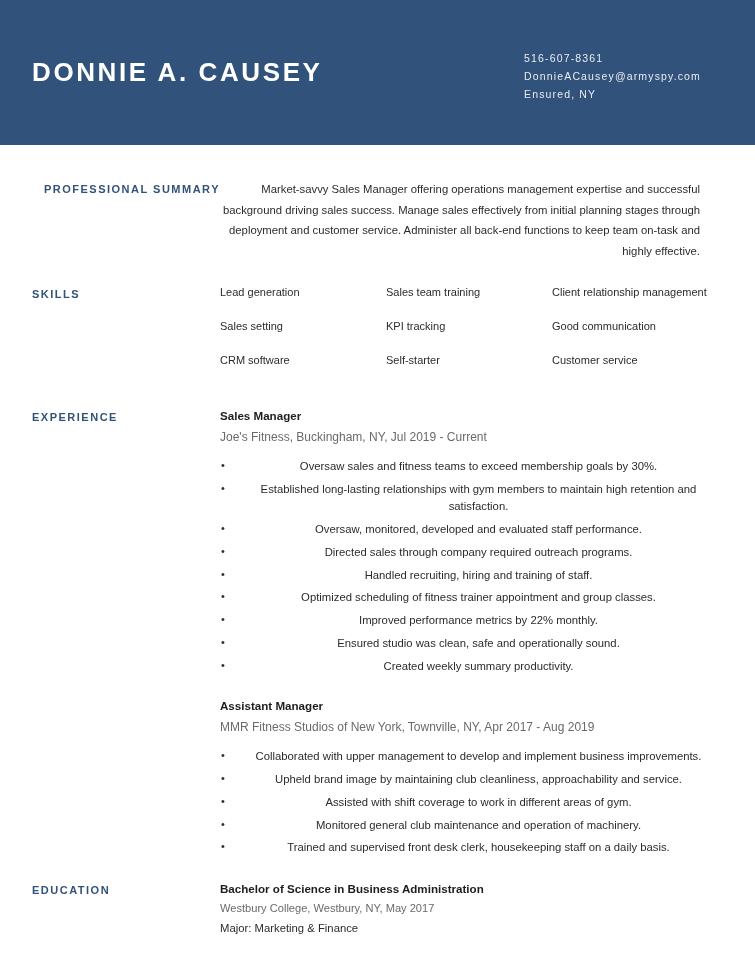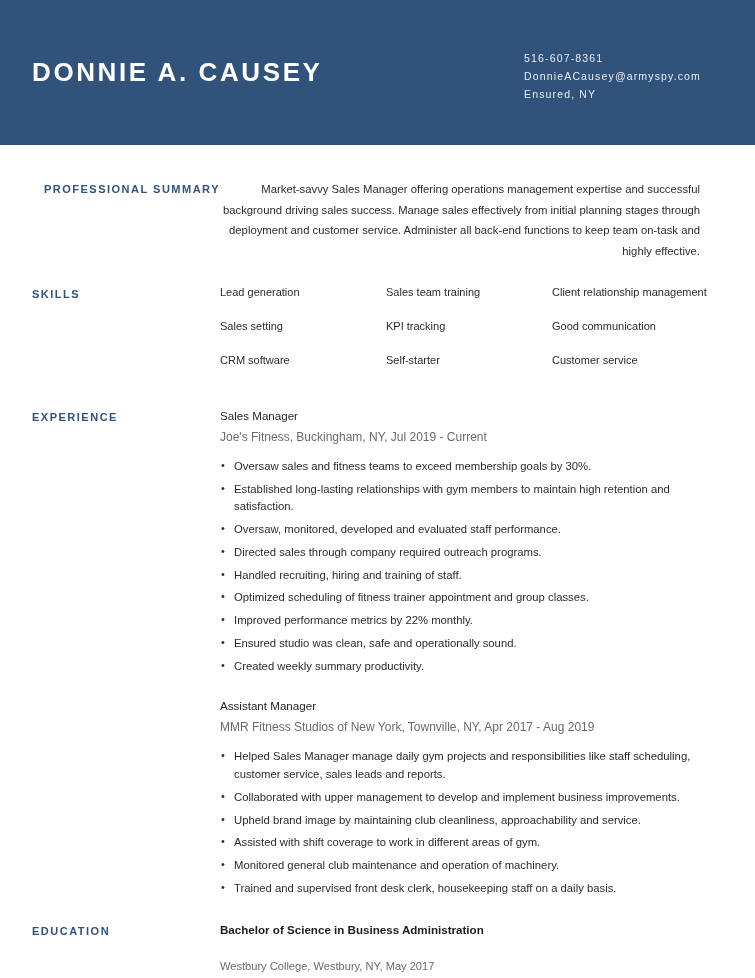--- a/index.html
+++ b/index.html
@@ -100,21 +100,21 @@
     padding-right: 10px;
     padding-bottom: 14px;
     box-sizing: border-box;
   }
 
   
   .job { margin-bottom: 0; }
   .job + .job { margin-top: 22px; }
   .job-title {
     font-size: 11.6px;
-    font-weight: normal;
+    font-weight: bold;
     color: #1d1d1d;
     line-height: 1.55;
   }
   .job-meta {
     font-size: 12px;
     color: #6a6a6a;
     line-height: 1.6;
     margin-top: 3px;
   }
   .bullets {
@@ -123,20 +123,21 @@
     padding: 0;
   }
   .bullets li {
     position: relative;
     padding-left: 14px;
     font-size: 11.3px;
     line-height: 1.57;
     color: #2b2b2b;
     margin-bottom: 5px;
     max-width: 500px;
+    text-align: center;
   }
   .bullets li::before {
     content: "\2022";
     position: absolute;
     left: 1px;
     top: -1px;
     font-size: 11px;
     color: #2b2b2b;
   }
 
@@ -144,21 +145,21 @@
   .edu-title {
     font-size: 11.6px;
     font-weight: bold;
     color: #1d1d1d;
     line-height: 1.6;
   }
   .edu-meta {
     font-size: 11.1px;
     color: #6a6a6a;
     line-height: 1.75;
-    margin-top: 18px;
+    margin-top: 0;
   }
   .edu-line {
     font-size: 11.3px;
     color: #2b2b2b;
     line-height: 1.78;
   }
 </style>
 </head>
 <body>
 
@@ -216,21 +217,20 @@
           <li>Improved performance metrics by 22% monthly.</li>
           <li>Ensured studio was clean, safe and operationally sound.</li>
           <li>Created weekly summary productivity.</li>
         </ul>
       </div>
 
       <div class="job">
         <div class="job-title">Assistant Manager</div>
         <div class="job-meta">MMR Fitness Studios of New York, Townville, NY, Apr 2017 - Aug 2019</div>
         <ul class="bullets">
-          <li>Helped Sales Manager manage daily gym projects and responsibilities like staff scheduling, customer service, sales leads and reports.</li>
           <li>Collaborated with upper management to develop and implement business improvements.</li>
           <li>Upheld brand image by maintaining club cleanliness, approachability and service.</li>
           <li>Assisted with shift coverage to work in different areas of gym.</li>
           <li>Monitored general club maintenance and operation of machinery.</li>
           <li>Trained and supervised front desk clerk, housekeeping staff on a daily basis.</li>
         </ul>
       </div>
 
     </div>
   </div>

